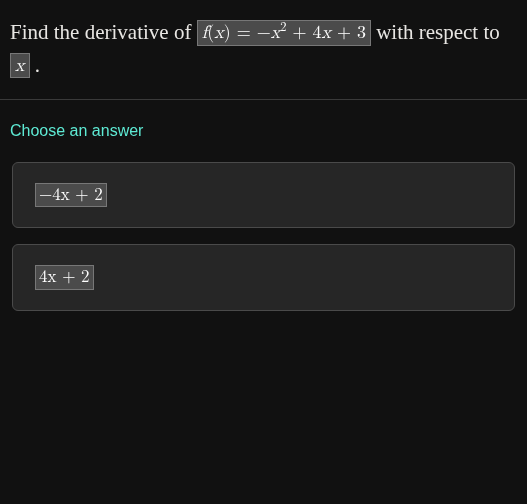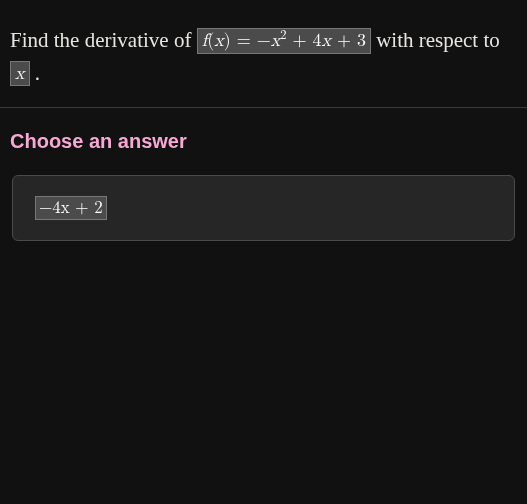--- a/index.html
+++ b/index.html
@@ -14,21 +14,21 @@
   }
   .container {
     box-sizing: border-box;
     width: 527px;
     padding: 8px 10px 18px 10px;
   }
   .question {
     font-size: 21px;
     line-height: 1.55;
     color: #e8e6e3;
-    margin: 16px 0 18px 0;
+    margin: 8px 0 18px 0;
   }
   .math-chip {
     display: inline-block;
     background: #4b4b4b;
     border: 1px solid #777;
     padding: 1px 4px 1px 4px;
     color: #fff;
     font-family: "Cambria Math", "Latin Modern Math", "Times New Roman", serif;
     font-size: 18px;
     line-height: 1.2;
@@ -41,23 +41,23 @@
     vertical-align: super;
     line-height: 0;
   }
   hr.sep {
     border: none;
     border-top: 1px solid #3a3a3a;
     margin: 10px -10px 22px -10px;
   }
   .choose-title {
     font-family: -apple-system, BlinkMacSystemFont, "Segoe UI", Arial, sans-serif;
-    font-size: 20px;
-    font-weight: 700;
-    color: #f9a8d4;
+    font-size: 16px;
+    font-weight: 400;
+    color: #5eead4;
     margin: 0 0 22px 0;
   }
   .options {
     display: flex;
     flex-direction: column;
     gap: 16px;
     padding: 0 2px;
   }
   .option {
     background: #262626;
@@ -94,15 +94,18 @@
   </p>
 
   <hr class="sep">
 
   <div class="choose-title">Choose an answer</div>
 
   <div class="options">
     <div class="option">
       <span class="chip-wrap"><span class="opt-chip">−4<span class="fn">x</span> + 2</span></span>
     </div>
+    <div class="option">
+      <span class="chip-wrap"><span class="opt-chip">4<span class="fn">x</span> + 2</span></span>
+    </div>
   </div>
 
 </div>
 
 </body></html>

